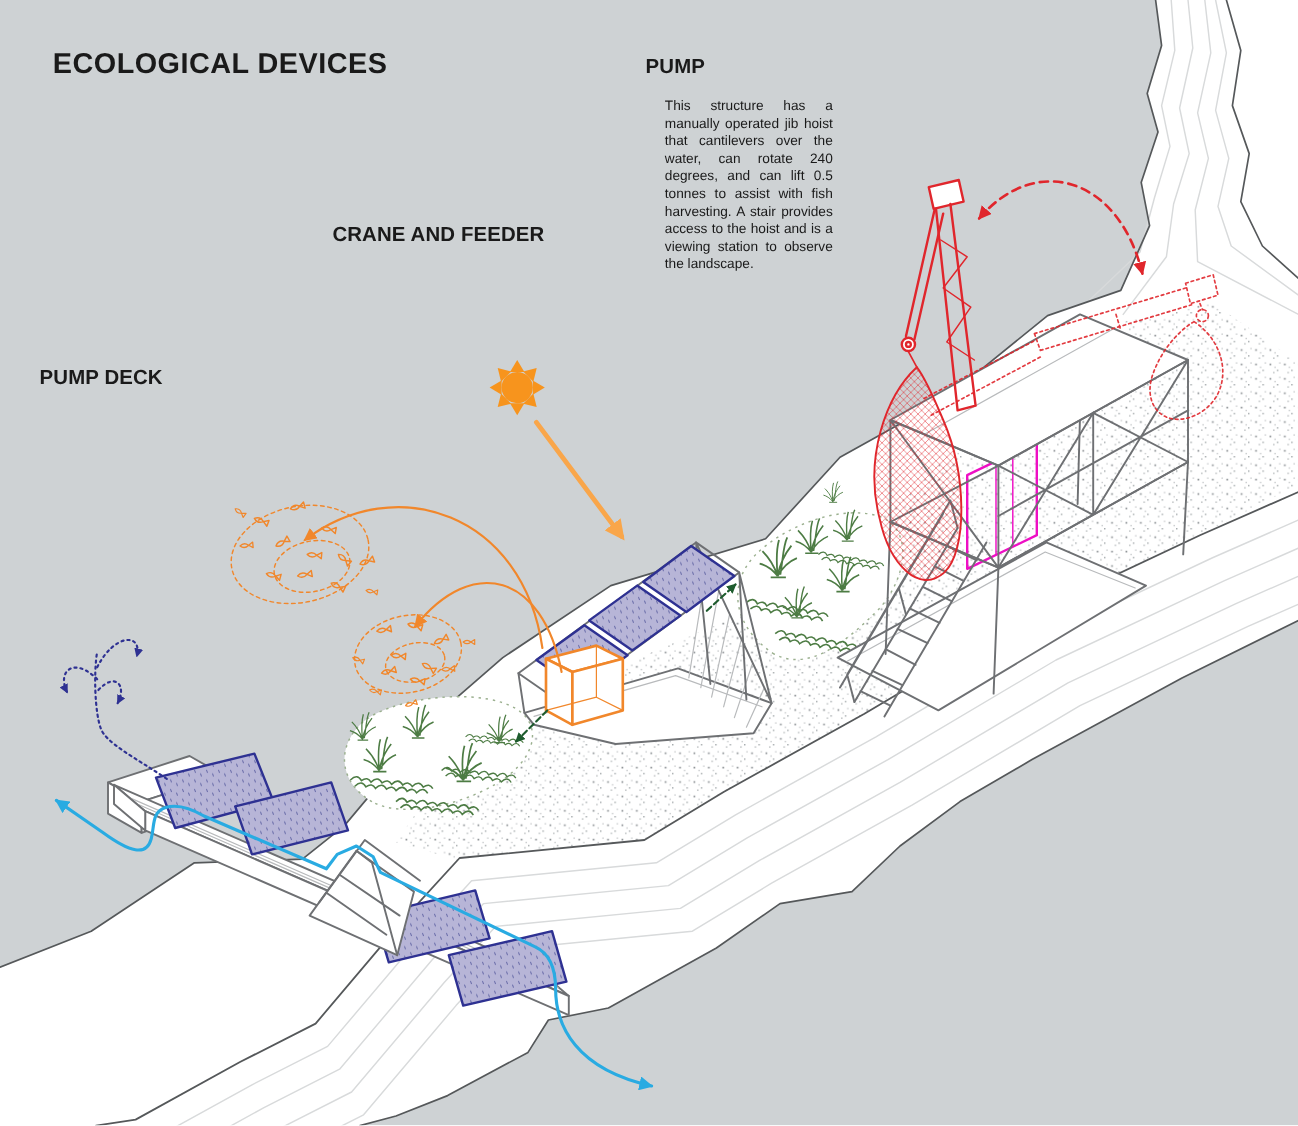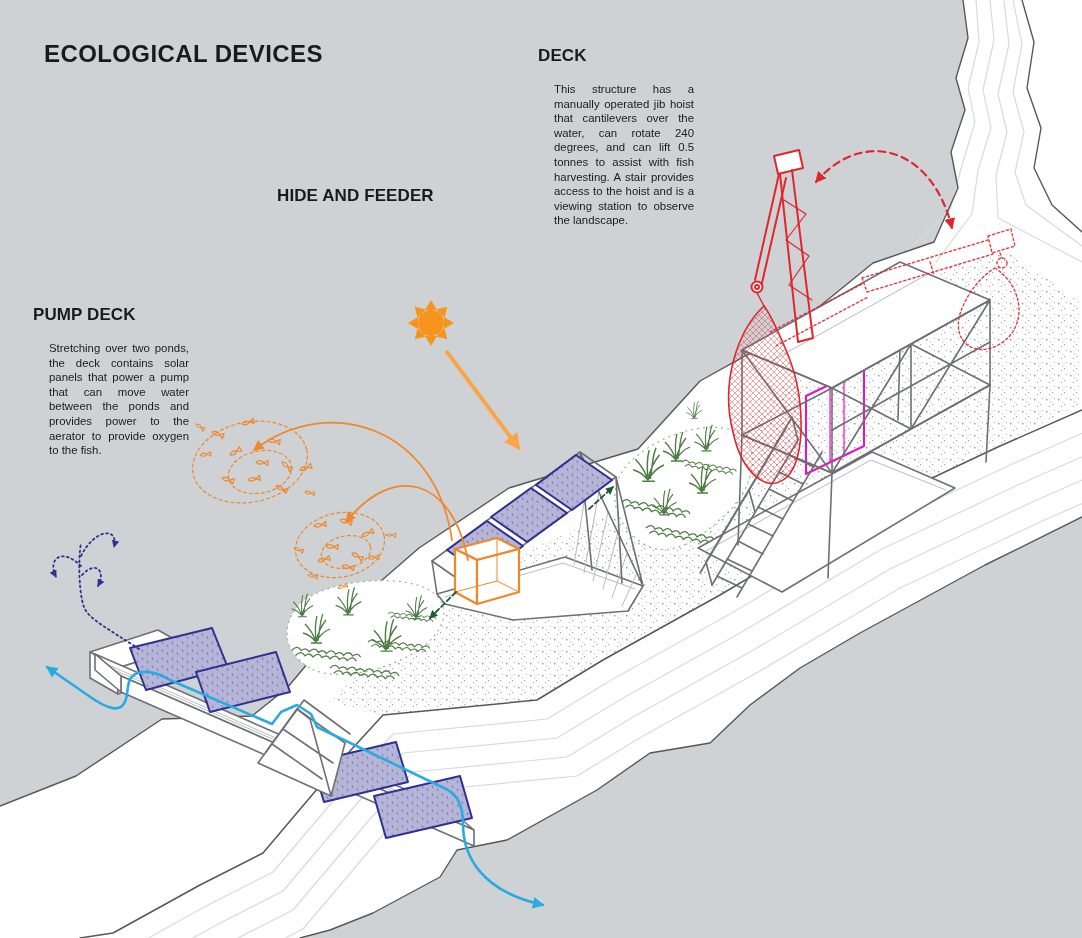--- a/index.html
+++ b/index.html
@@ -286,26 +286,25 @@
   <path d="M139,649 C112,631 88,619 84,607 C79,594 78,560 81,543"></path>
   <path marker-end="url(#m-blue)" d="M81,556 C95,528 119,527 114,547"></path>
   <path marker-end="url(#m-blue)" d="M81,566 C62,547 47,559 56,577"></path>
   <path marker-end="url(#m-blue)" d="M82,575 C96,560 106,571 98,586"></path>
 </g>
 </svg>
 
 <h1 class="title">ECOLOGICAL DEVICES</h1>
 
 <section class="note" style="left:538px;top:46px;width:172px">
-  <h2>DECK</h2>
+  <h2>PUMP</h2>
   <p>This structure has a manually operated jib hoist that cantilevers over the water, can rotate 240 degrees, and can lift 0.5 tonnes to assist with fish harvesting. A stair provides access to the hoist and is a viewing station to observe the landscape.</p>
 </section>
 
 <section class="note" style="left:277px;top:186px;width:178px">
-  <h2>HIDE AND FEEDER</h2>
+  <h2>CRANE AND FEEDER</h2>
 </section>
 
 <section class="note" style="left:33px;top:305px;width:172px">
   <h2>PUMP DECK</h2>
-  <p>Stretching over two ponds, the deck contains solar panels that power a pump that can move water between the ponds and provides power to the aerator to provide oxygen to the fish.</p>
 </section>
 
 </div>
 
 </body></html>

